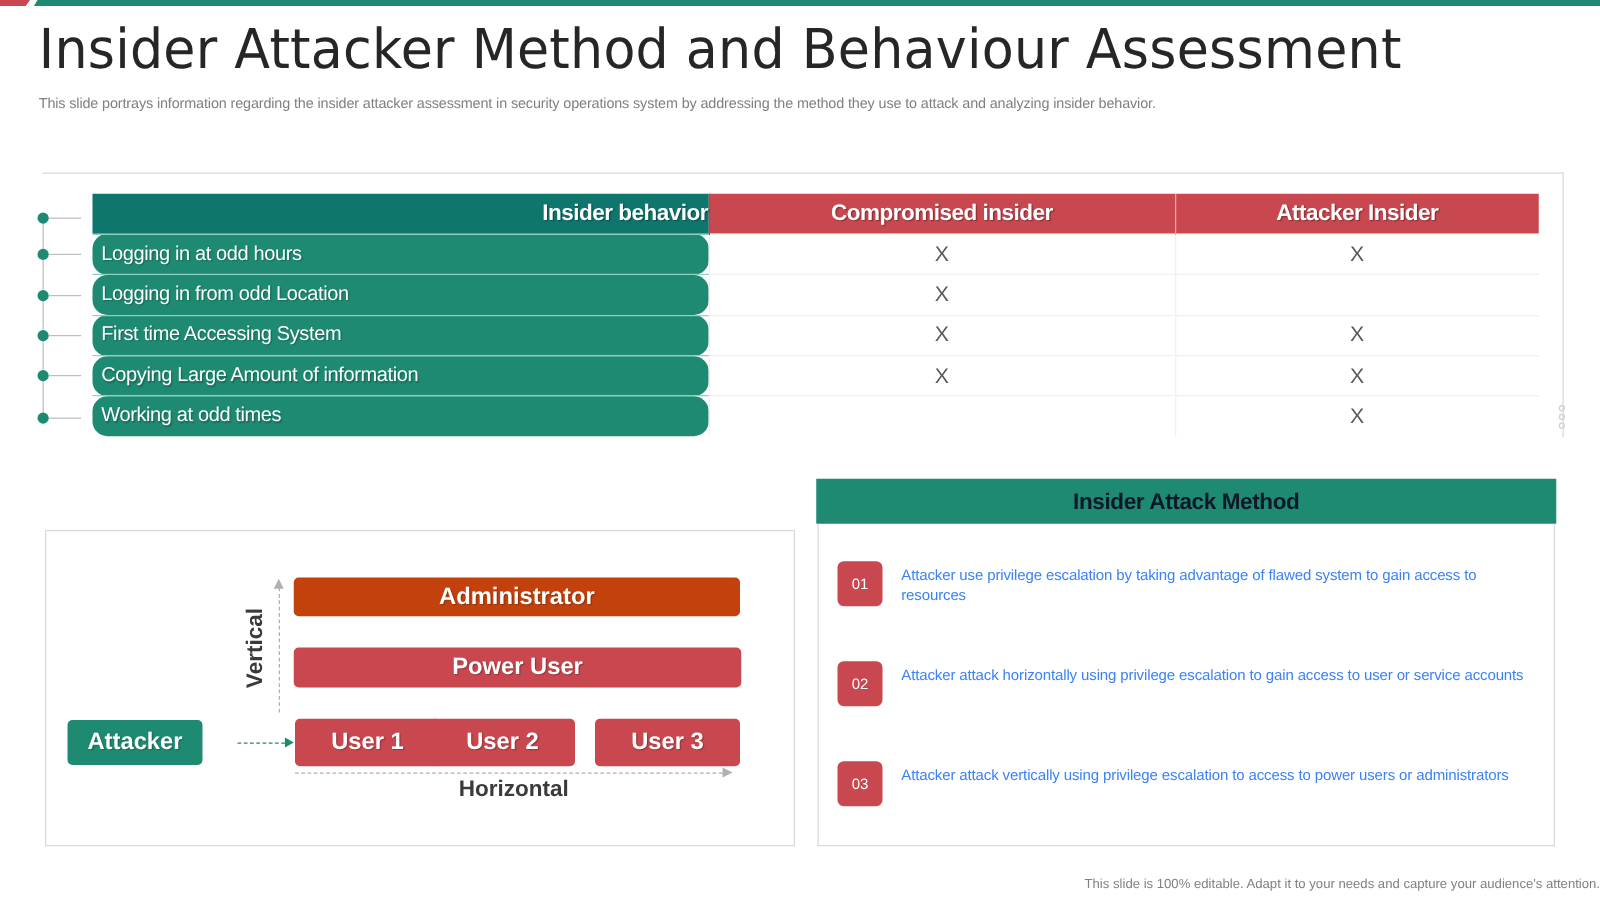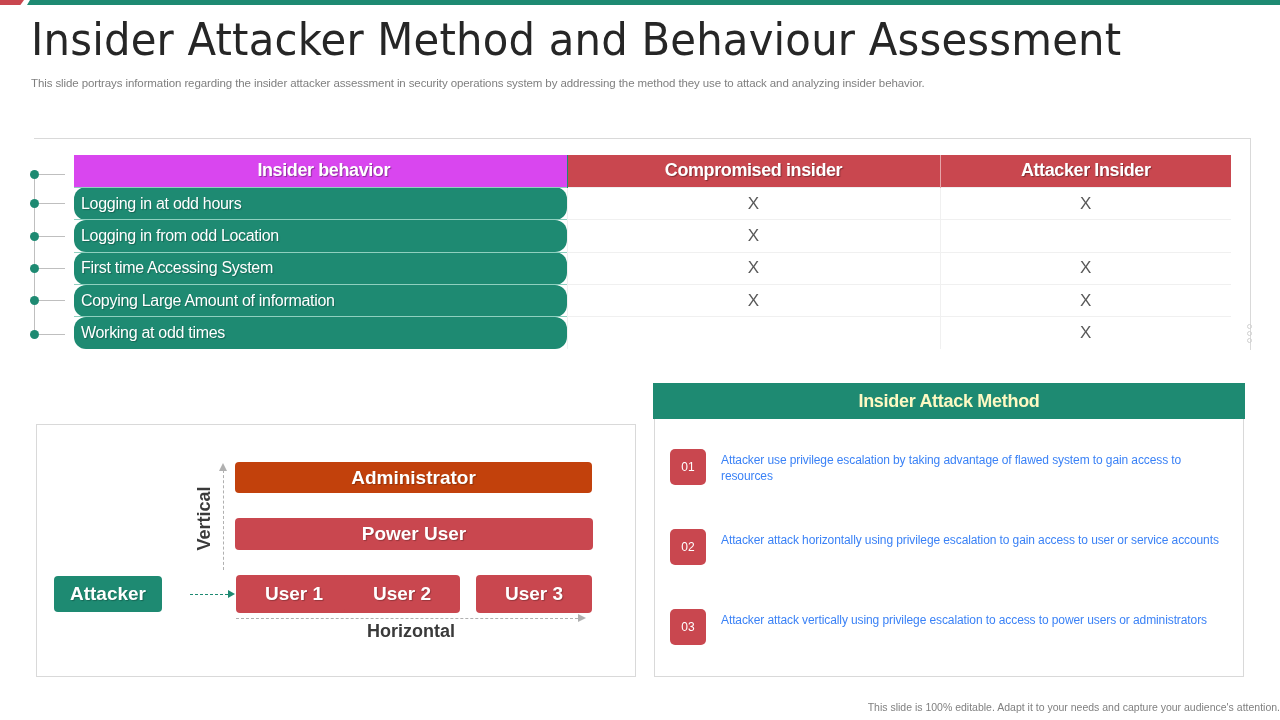--- a/index.html
+++ b/index.html
@@ -15,42 +15,42 @@
   .table-frame { position: absolute; left: 34px; top: 138px; width: 1217px; height: 212px; border-top: 1px solid #d9d9d9; border-right: 1px solid #d9d9d9; }
   .timeline-line { position: absolute; left: 34px; top: 174px; width: 1px; height: 160px; background: #bfbfbf; }
   .dot { position: absolute; left: 30px; width: 9px; height: 9px; border-radius: 50%; background: #1e8a72; }
   .tick { position: absolute; left: 39px; width: 26px; height: 1px; background: #bfbfbf; }
   .deco-circles { position: absolute; left: 1247px; top: 324px; display: flex; flex-direction: column; gap: 2px; }
   .deco-circles span { width: 5px; height: 5px; border: 1px solid #d0d0d0; border-radius: 50%; display: block; }
 
   table.behavior { position: absolute; left: 74px; top: 155px; width: 1157px; border-collapse: collapse; table-layout: fixed; }
   table.behavior th, table.behavior td { height: 32.4px; padding: 0; }
   table.behavior th { background: #c9474f; color: #fff; font-size: 18px; font-weight: bold; text-align: center; border-left: 1px solid #e6a5a9; letter-spacing: -0.4px; text-shadow: 1px 1px 1px rgba(0,0,0,0.35); }
-  table.behavior th.first { background: #d946ef; text-align: center; padding-left: 7px; border-left: none; border-right: 1px solid #1e8a72; }
+  table.behavior th.first { background: #0f766e; text-align: right; padding-left: 7px; border-left: none; border-right: 1px solid #1e8a72; }
   table.behavior td.label { background: #1e8a72; color: #fff; font-size: 16px; padding-left: 7px; border-top: 1px solid #8fd0bf; letter-spacing: -0.3px; text-shadow: 1px 1px 1px rgba(0,0,0,0.25); border-radius: 12px; }
   table.behavior td.mark { background: #fff; text-align: center; font-size: 17px; color: #595959; border-top: 1px solid #f0f0f0; border-left: 1px solid #f0f0f0; }
 
   .diagram-box { position: absolute; left: 36px; top: 424px; width: 600px; height: 253px; border: 1px solid #d9d9d9; background: #fff; }
   .role { position: absolute; color: #fff; font-weight: bold; font-size: 19px; display: flex; align-items: center; justify-content: center; border-radius: 4px; text-shadow: 1px 1px 1px rgba(0,0,0,0.25); }
   .role.admin { left: 235px; top: 462px; width: 357px; height: 31px; background: #c2410c; }
   .role.power { left: 235px; top: 518px; width: 358px; height: 32px; background: #c9474f; }
   .role.user { top: 575px; height: 38px; width: 116px; background: #c9474f; }
   .role.attacker { left: 54px; top: 576px; width: 108px; height: 36px; background: #1e8a72; border-radius: 4px; }
 
   .v-arrow { position: absolute; left: 223px; top: 470px; width: 0; height: 100px; border-left: 1px dashed #b0b0b0; }
   .v-arrow-head { position: absolute; left: 219px; top: 463px; width: 0; height: 0; border-left: 4px solid transparent; border-right: 4px solid transparent; border-bottom: 8px solid #b0b0b0; }
   .h-arrow { position: absolute; left: 236px; top: 618px; width: 342px; height: 0; border-top: 1px dashed #b0b0b0; }
   .h-arrow-head { position: absolute; left: 578px; top: 614px; width: 0; height: 0; border-top: 4px solid transparent; border-bottom: 4px solid transparent; border-left: 8px solid #b0b0b0; }
   .a-arrow { position: absolute; left: 190px; top: 594px; width: 38px; height: 0; border-top: 1px dashed #1e8a72; }
   .a-arrow-head { position: absolute; left: 228px; top: 590px; width: 0; height: 0; border-top: 4px solid transparent; border-bottom: 4px solid transparent; border-left: 7px solid #1e8a72; }
   .axis-label { position: absolute; font-weight: bold; font-size: 18px; color: #3a3a3a; white-space: nowrap; }
   .axis-label.vertical { left: 174px; top: 510px; transform: rotate(-90deg); transform-origin: center; width: 60px; text-align: center; }
   .axis-label.horizontal { left: 367px; top: 621px; }
 
-  .method-header { position: absolute; left: 653px; top: 383px; width: 592px; height: 36px; background: #1e8a72; color: #fef9c3; font-weight: bold; font-size: 18px; display: flex; align-items: center; justify-content: center; letter-spacing: -0.3px; }
+  .method-header { position: absolute; left: 653px; top: 383px; width: 592px; height: 36px; background: #1e8a72; color: #0f172a; font-weight: bold; font-size: 18px; display: flex; align-items: center; justify-content: center; letter-spacing: -0.3px; }
   .method-box { position: absolute; left: 654px; top: 419px; width: 590px; height: 258px; border: 1px solid #d9d9d9; border-top: none; }
   .method-item { position: absolute; left: 670px; width: 560px; display: flex; align-items: flex-start; }
   .num-badge { width: 36px; height: 36px; flex: 0 0 36px; background: #c9474f; color: #fff; border-radius: 5px; font-size: 12px; display: flex; align-items: center; justify-content: center; }
   .method-text { margin-left: 15px; font-size: 12px; color: #3b82f6; line-height: 16px; padding-top: 3px; letter-spacing: -0.1px; }
 
   .footer { position: absolute; left: 0; width: 1280px; top: 701px; text-align: right; font-size: 10.5px; color: #808080; }
 </style>
 </head>
 <body>
 

